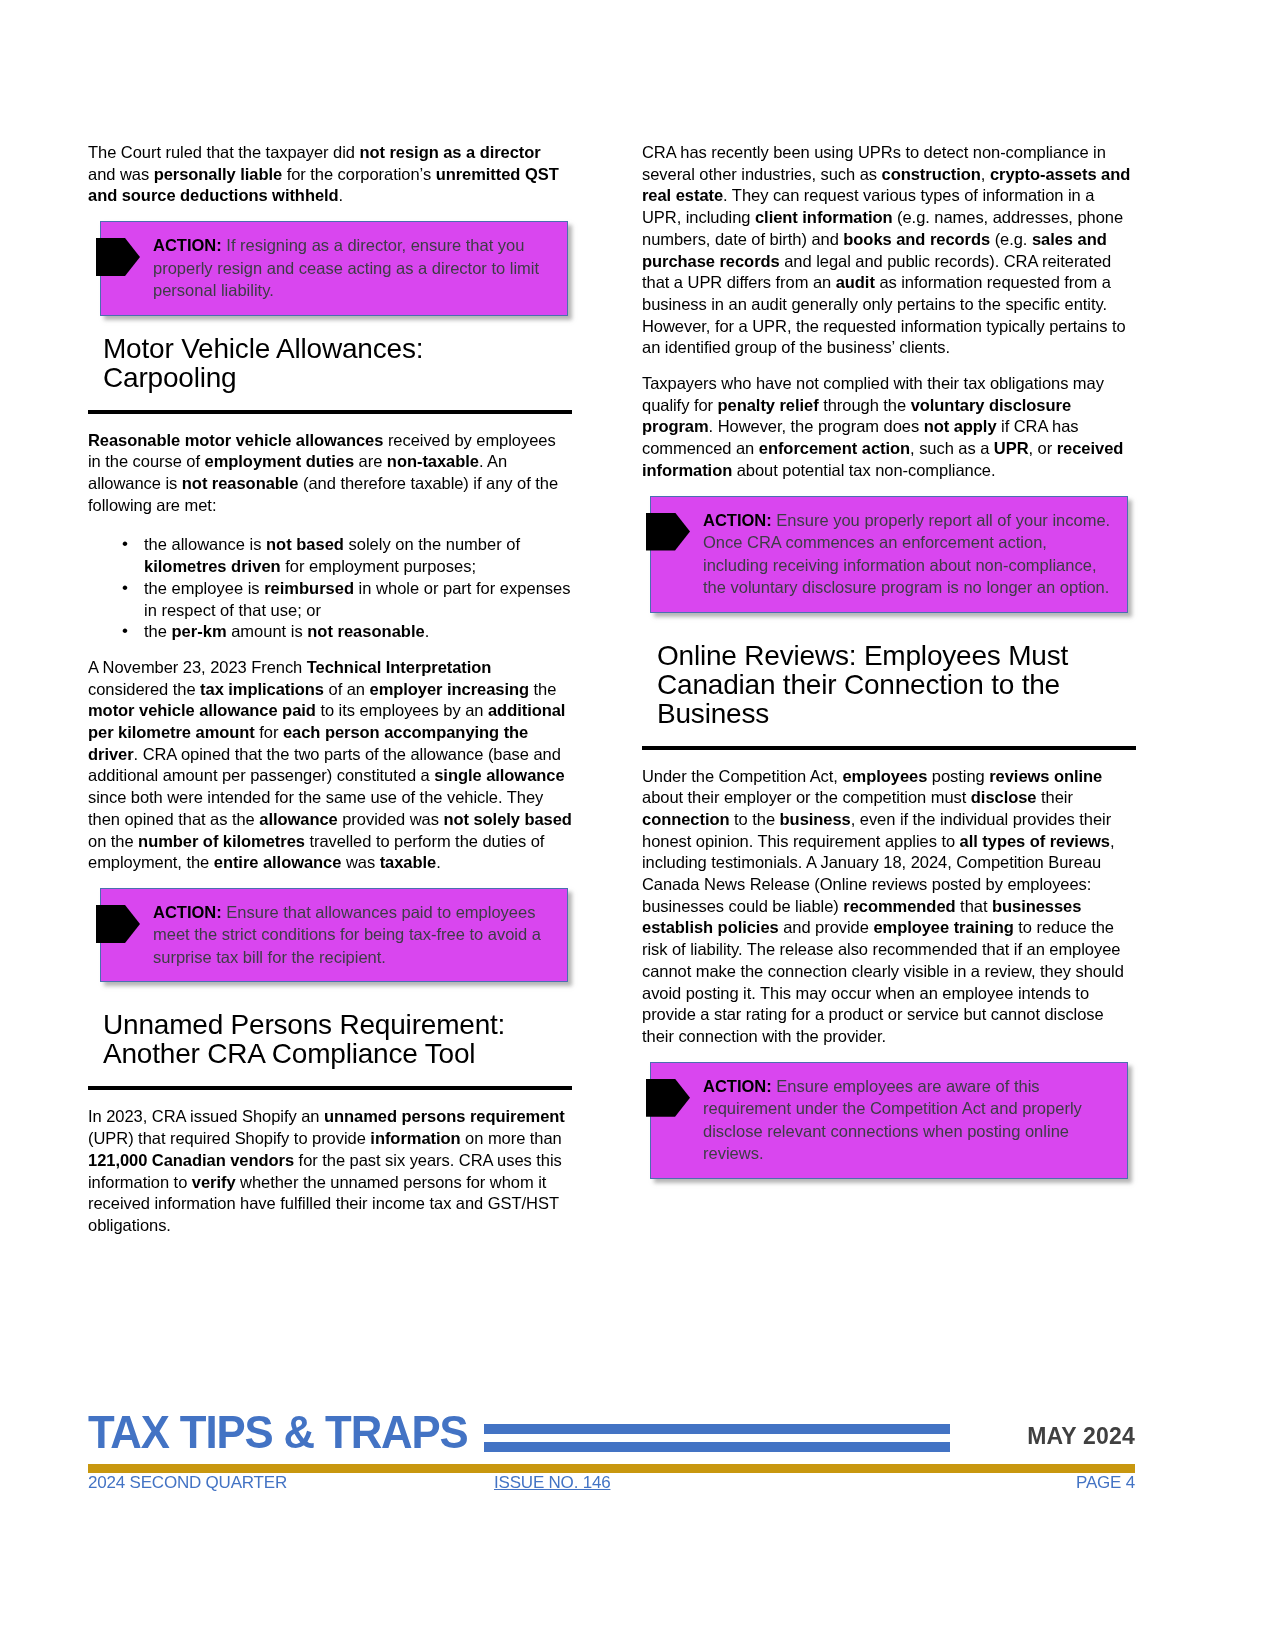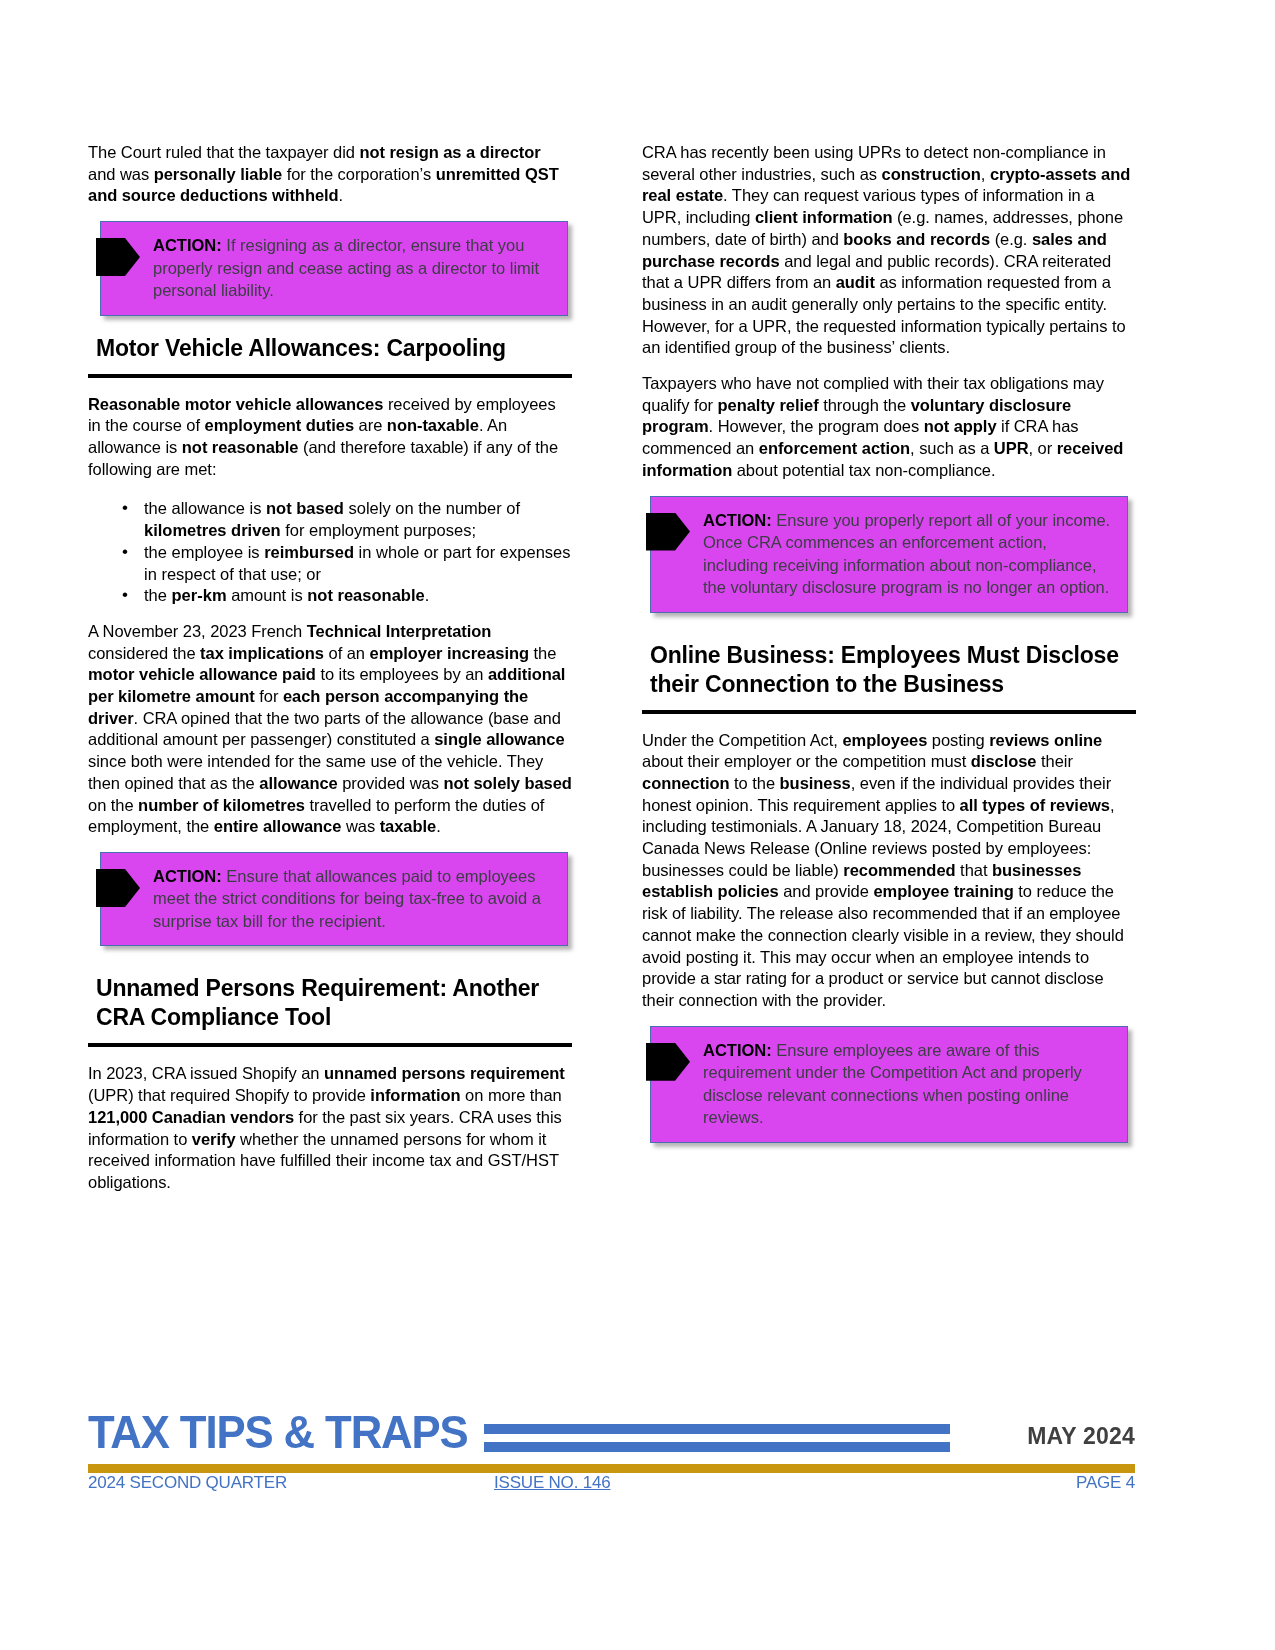--- a/index.html
+++ b/index.html
@@ -37,25 +37,25 @@
   p.body-text {
     margin: 0 0 14px 0;
     font-size: 16.5px;
     line-height: 21.7px;
     text-align: left;
     letter-spacing: -0.05px;
   }
   p.body-text b { font-weight: bold; }
 
   h2.section-head {
-    margin: 8px;
+    margin: 15px;
     padding: 0 0 2px 0;
-    font-size: 23px;
+    font-size: 28px;
     line-height: 29px;
-    font-weight: bold;
+    font-weight: normal;
     letter-spacing: -0.2px;
   }
   .head-wrap {
     border-bottom: 4px solid #000000;
     margin: 18px 0 16px 0;
     padding-bottom: 1px;
   }
 
   ul.bullets {
     margin: 18px 0 14px 0;
@@ -219,21 +219,21 @@
       <p class="body-text"><span>CRA has recently been using UPRs to detect non-compliance in several other industries, such as </span><b>construction</b><span>, </span><b>crypto-assets and real estate</b><span>. They can request various types of information in a UPR, including </span><b>client information</b><span> (e.g. names, addresses, phone numbers, date of birth) and </span><b>books and records</b><span> (e.g. </span><b>sales and purchase records</b><span> and legal and public records). CRA reiterated that a UPR differs from an </span><b>audit</b><span> as information requested from a business in an audit generally only pertains to the specific entity. However, for a UPR, the requested information typically pertains to an identified group of the business’ clients.</span></p>
 
       <p class="body-text"><span>Taxpayers who have not complied with their tax obligations may qualify for </span><b>penalty relief</b><span> through the </span><b>voluntary disclosure program</b><span>. However, the program does </span><b>not apply</b><span> if CRA has commenced an </span><b>enforcement action</b><span>, such as a </span><b>UPR</b><span>, or </span><b>received information</b><span> about potential tax non-compliance.</span></p>
 
       <div class="action-box right-box">
         <span class="arrow"></span>
         <div class="action-text"><span class="lbl">ACTION:</span><span> Ensure you properly report all of your income. Once CRA commences an enforcement action, including receiving information about non-compliance, the voluntary disclosure program is no longer an option.</span></div>
       </div>
 
       <div class="head-wrap" style="margin-top:28px">
-        <h2 class="section-head">Online Business: Employees Must Disclose their Connection to the Business</h2>
+        <h2 class="section-head">Online Reviews: Employees Must Canadian their Connection to the Business</h2>
       </div>
 
       <p class="body-text"><span>Under the Competition Act, </span><b>employees</b><span> posting </span><b>reviews online</b><span> about their employer or the competition must </span><b>disclose</b><span> their </span><b>connection</b><span> to the </span><b>business</b><span>, even if the individual provides their honest opinion. This requirement applies to </span><b>all types of reviews</b><span>, including testimonials. A January 18, 2024, Competition Bureau Canada News Release (Online reviews posted by employees: businesses could be liable) </span><b>recommended</b><span> that </span><b>businesses establish policies</b><span> and provide </span><b>employee training</b><span> to reduce the risk of liability. The release also recommended that if an employee cannot make the connection clearly visible in a review, they should avoid posting it. This may occur when an employee intends to provide a star rating for a product or service but cannot disclose their connection with the provider.</span></p>
 
       <div class="action-box right-box">
         <span class="arrow"></span>
         <div class="action-text"><span class="lbl">ACTION:</span><span> Ensure employees are aware of this requirement under the Competition Act and properly disclose relevant connections when posting online reviews.</span></div>
       </div>
 
     </div>

